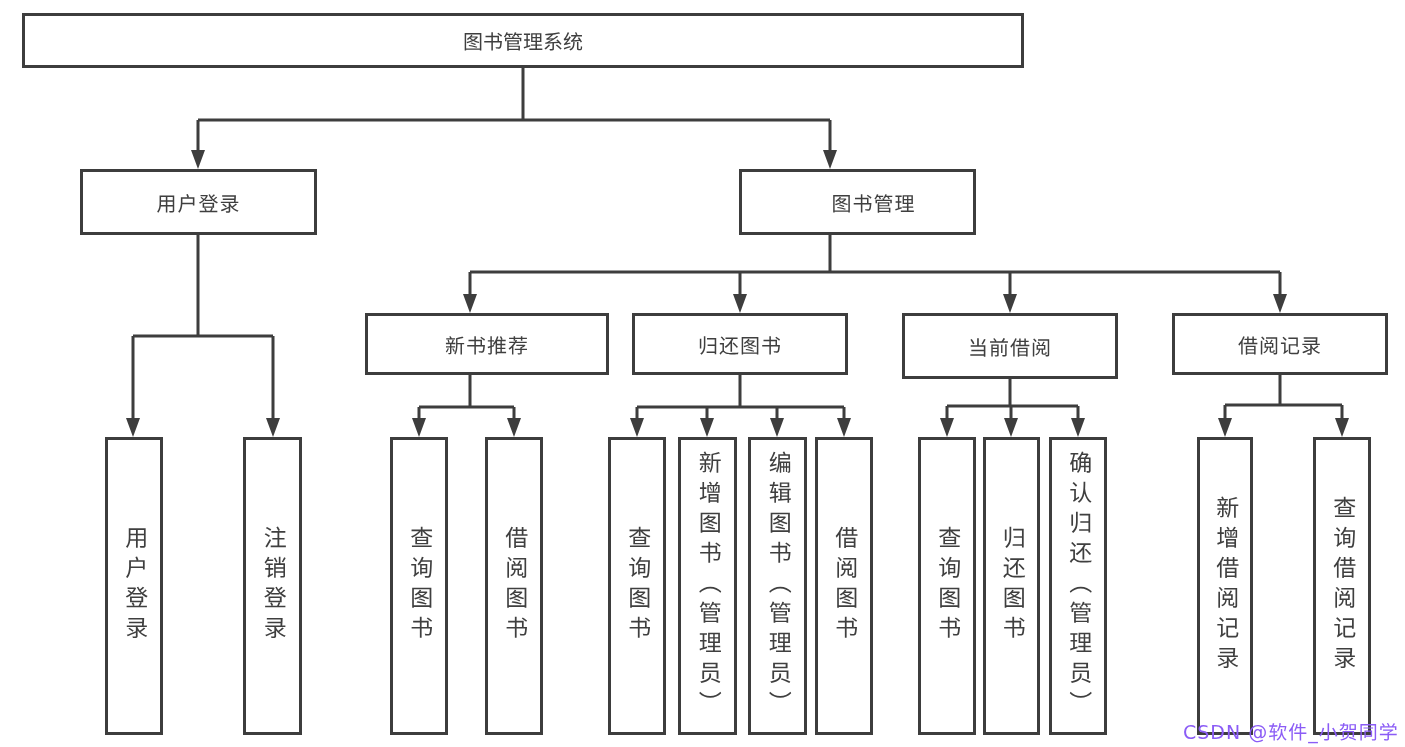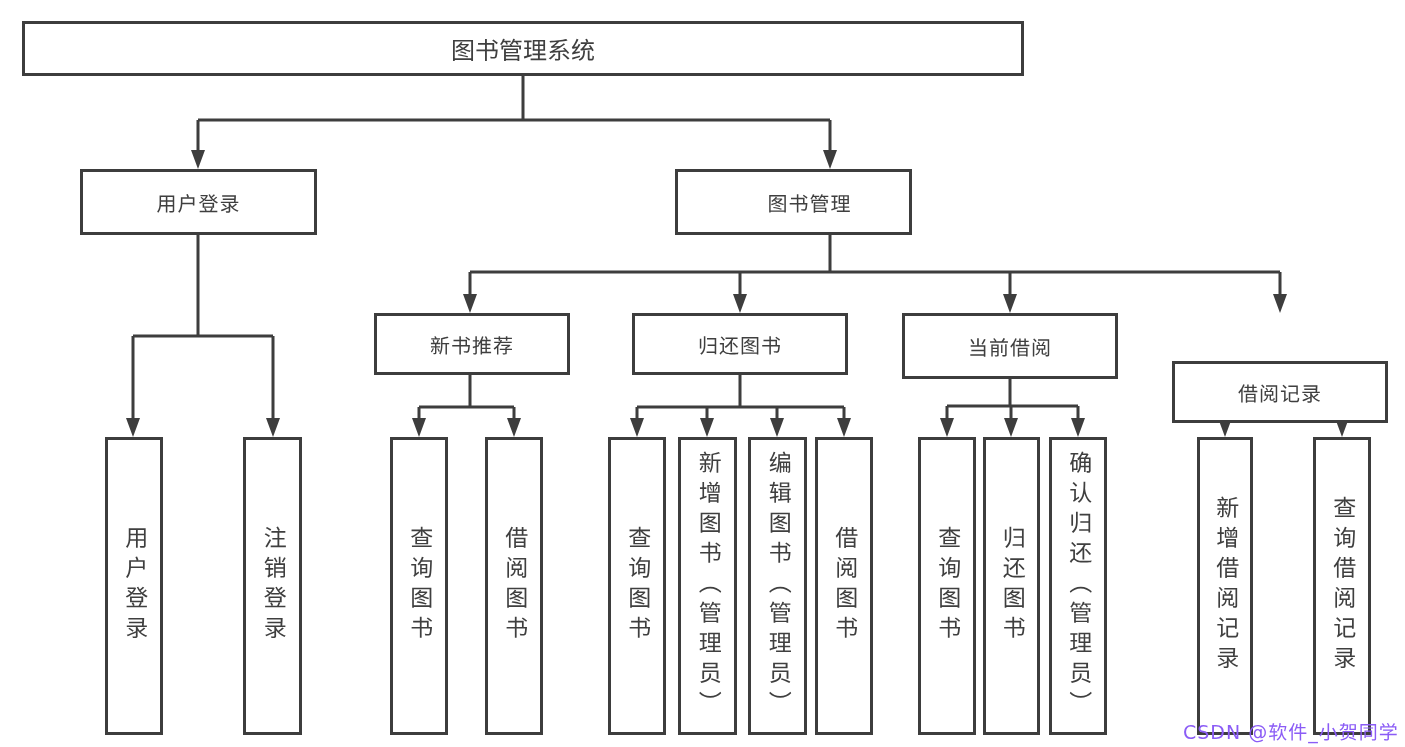--- a/index.html
+++ b/index.html
@@ -15,21 +15,21 @@
     position: absolute;
     box-sizing: border-box;
     border: 3px solid #3d3d3d;
     background: #ffffff;
     display: flex;
     align-items: center;
     justify-content: center;
     color: #3f3f3f;
   }
   .h-node { font-size: 20px; letter-spacing: 1px; }
-  .root-node { font-size: 24px; margin-top: 8px; }
+  .root-node { font-size: 20px; }
   .leaf {
     top: 437px;
     height: 298px;
     font-size: 23px;
   }
   .leaf .v-label {
     writing-mode: vertical-rl;
     text-orientation: mixed;
     letter-spacing: 7px;
     line-height: 1.1;
@@ -74,34 +74,34 @@
              M1335 418 L1349 418 L1342 437 Z" fill="#3d3d3d" stroke="none"></path>
   </svg>
 
   <div class="node root-node" style="left:22px; top:13px; width:1002px; height:55px;">
     <span>图书管理系统</span>
   </div>
 
   <div class="node h-node" style="left:80px; top:169px; width:237px; height:66px;">
     <span>用户登录</span>
   </div>
-  <div class="node h-node" style="left:675px; top:169px; width:237px; height:66px;padding-left:32px;">
+  <div class="node h-node" style="left:739px; top:169px; width:237px; height:66px;padding-left:32px;">
     <span>图书管理</span>
   </div>
 
-  <div class="node h-node" style="left:374px; top:313px; width:196px; height:62px;">
+  <div class="node h-node" style="left:365px; top:313px; width:244px; height:62px;">
     <span>新书推荐</span>
   </div>
   <div class="node h-node" style="left:632px; top:313px; width:216px; height:62px;">
     <span>归还图书</span>
   </div>
   <div class="node h-node" style="left:902px; top:313px; width:216px; height:66px;">
     <span>当前借阅</span>
   </div>
-  <div class="node h-node" style="left:1172px; top:313px; width:216px; height:62px;margin-top:48px;">
+  <div class="node h-node" style="left:1172px; top:313px; width:216px; height:62px;">
     <span>借阅记录</span>
   </div>
 
   <div class="node leaf" style="left:105px; width:58px;">
     <span class="v-label">用户登录</span>
   </div>
   <div class="node leaf" style="left:243px; width:59px;">
     <span class="v-label">注销登录</span>
   </div>
 

